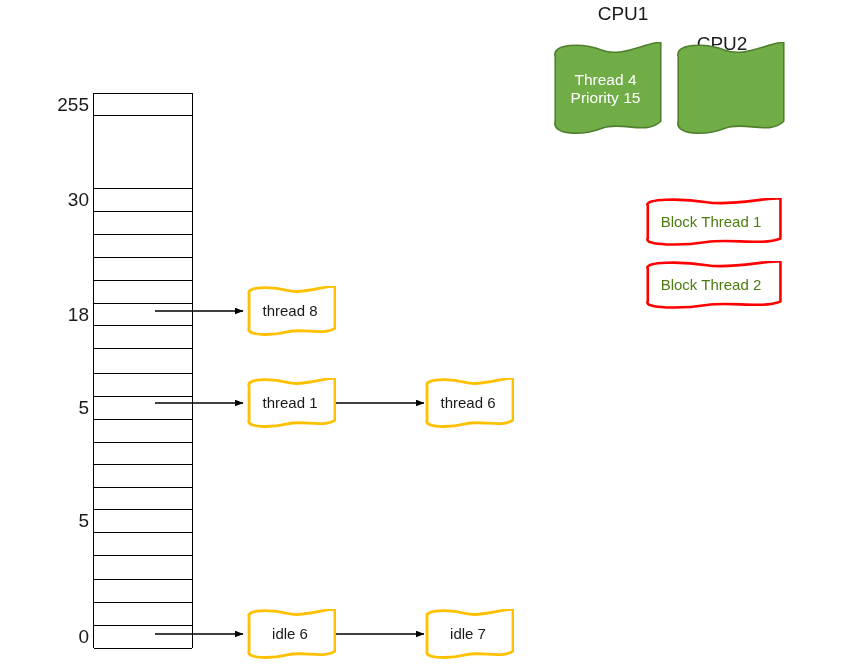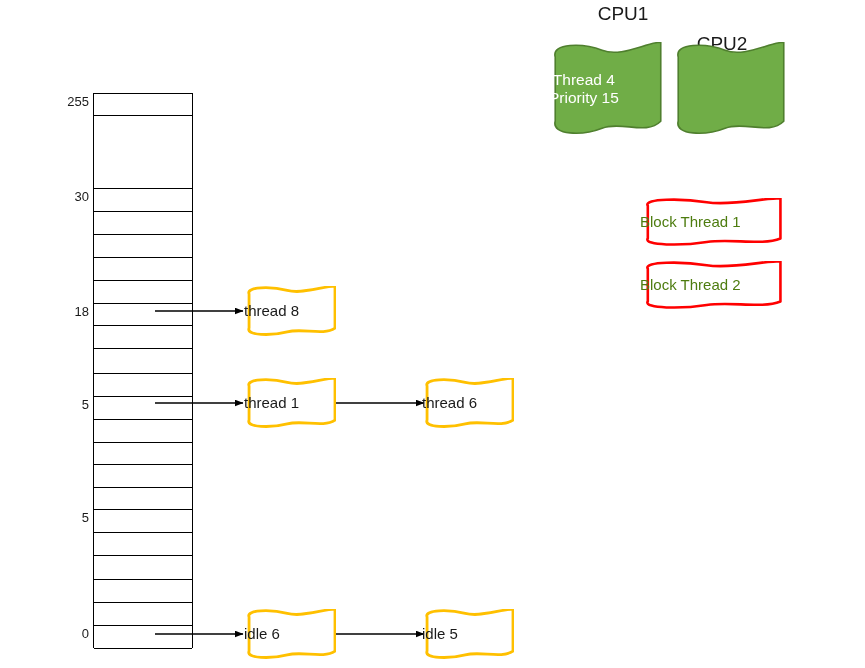--- a/index.html
+++ b/index.html
@@ -27,33 +27,33 @@
     box-sizing:border-box;
     width:100%;
   }
 
   
   .axis-label{
     position:absolute;
     right:0;
     width:44px;
     text-align:right;
-    font-size:13px;
+    font-size:19px;
     color:#1a1a1a;
     font-family:"Liberation Sans", sans-serif;
     line-height:1;
   }
   .axis-wrap{position:absolute;left:43px;top:0;width:46px;height:668px;}
 
   
   .flag{
     position:absolute;
     display:flex;
     align-items:center;
-    justify-content:flex-start;
+    justify-content:center;
     text-align:center;
     box-sizing:border-box;
   }
   .flag svg{position:absolute;left:0;top:0;width:100%;height:100%;}
   .flag .flag-text{
     position:relative;
     z-index:2;
     line-height:1.18;
     white-space:pre-line;
   }
@@ -178,17 +178,17 @@
       <div class="flag flag-amber" style="left: 244px; top: 609px; width: 92px; height: 50px;">
         <svg viewBox="0 0 92 50" preserveAspectRatio="none">
           <path d="M 5.06 8 C 1.84 0.4 27.599999999999998 0.4 43.239999999999995 4.4 C 58.88 8.4 79.12 0.16 90.988 0.16 L 90.988 42.16 C 79.12 49.84 58.88 41.84 43.239999999999995 45.84 C 27.599999999999998 49.84 1.84 49.84 5.06 42 Z" fill="#FFFFFF" stroke="#FFC000" stroke-width="2.8" stroke-linejoin="round"></path>
         </svg>
         <span class="flag-text">idle 6</span>
       </div>
       <div class="flag flag-amber" style="left: 422px; top: 609px; width: 92px; height: 50px;">
         <svg viewBox="0 0 92 50" preserveAspectRatio="none">
           <path d="M 5.06 8 C 1.84 0.4 27.599999999999998 0.4 43.239999999999995 4.4 C 58.88 8.4 79.12 0.16 90.988 0.16 L 90.988 42.16 C 79.12 49.84 58.88 41.84 43.239999999999995 45.84 C 27.599999999999998 49.84 1.84 49.84 5.06 42 Z" fill="#FFFFFF" stroke="#FFC000" stroke-width="2.8" stroke-linejoin="round"></path>
         </svg>
-        <span class="flag-text">idle 5</span>
+        <span class="flag-text">idle 7</span>
       </div>
     </div>
 
 </div>
 
 </body></html>

